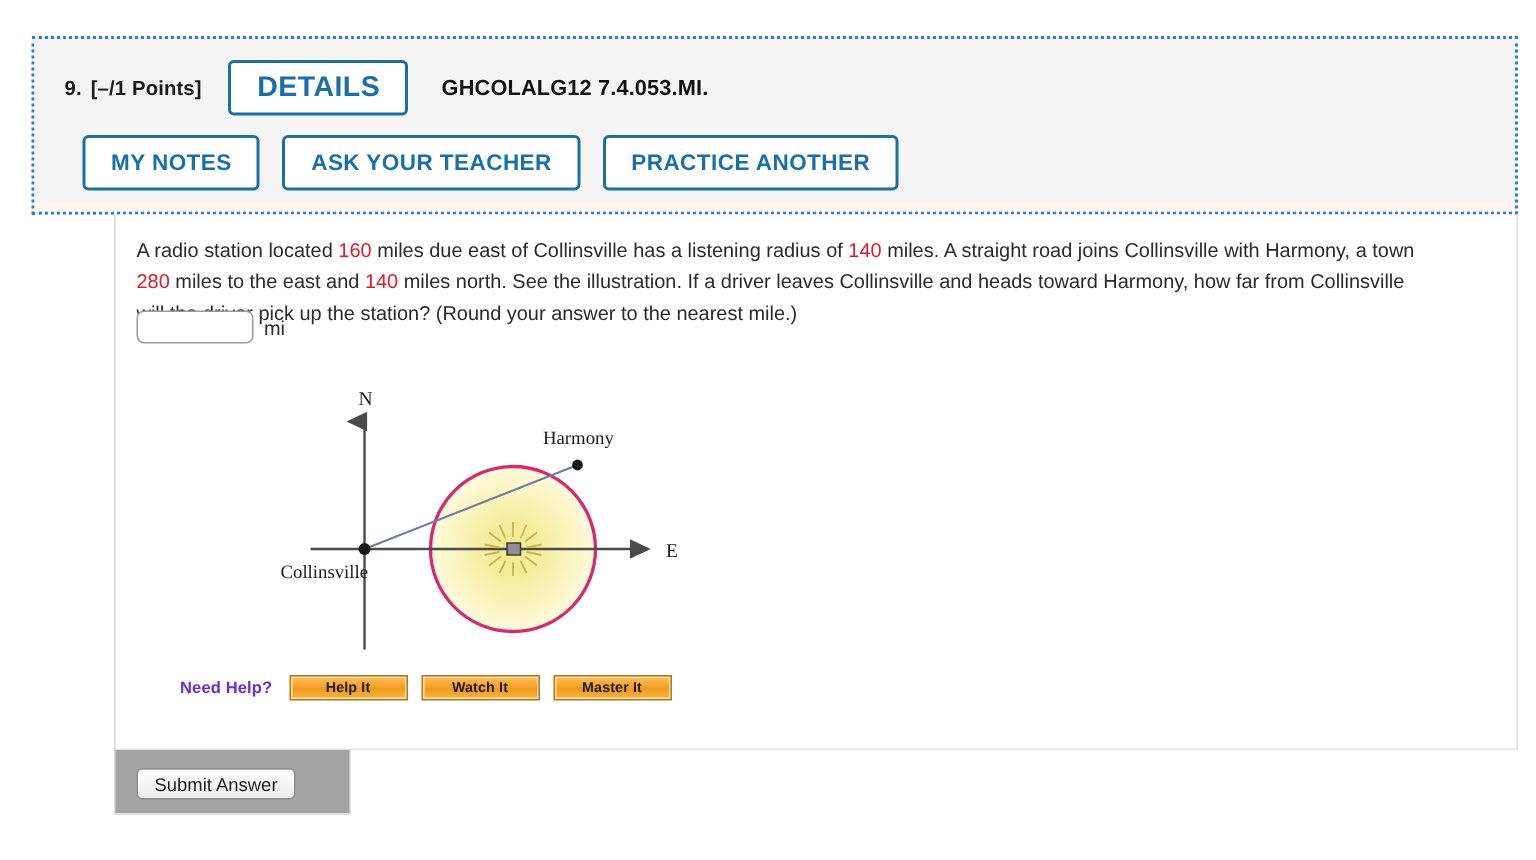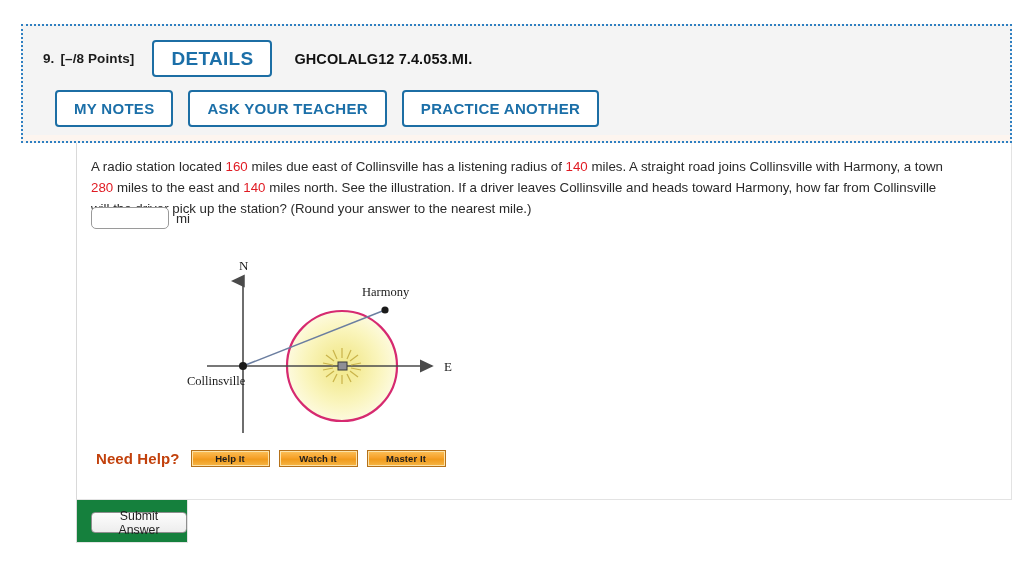--- a/index.html
+++ b/index.html
@@ -173,25 +173,26 @@
   
   .needhelp {
     position: absolute;
     left: 19px;
     top: 307px;
     display: flex;
     align-items: center;
   }
   .needhelp-label {
     font-family: "Liberation Sans", sans-serif;
-    font-size: 15px;
-    font-weight: bold;
-    color: #c2410c;
+    font-size: 11px;
+    font-weight: bold;
+    color: #6d28d9;
     margin-right: 11px;
     letter-spacing: 0.1px;
+    margin-left: 24px;
   }
   .help-btn {
     box-sizing: border-box;
     width: 79px;
     height: 17px;
     margin-right: 9px;
     border: 1px solid #b5711a;
     background: linear-gradient(to bottom, #fbc05a 0%, #f7a22a 45%, #f09a1c 55%, #f6b646 100%);
     box-shadow: inset 0 0 0 1px #fde3a8;
     display: flex;
@@ -203,27 +204,27 @@
     color: #1d1d1d;
     cursor: pointer;
     letter-spacing: 0.1px;
   }
 
   
   .submit-panel {
     position: absolute;
     left: 76px;
     top: 500px;
-    width: 112px;
+    width: 158px;
     height: 43px;
     box-sizing: border-box;
     border-left: 1px solid #d9d9d9;
     border-right: 1px solid #e3e3e3;
     border-bottom: 1px solid #e3e3e3;
-    background: #15803d;
+    background: #a3a3a3;
   }
   .submit-btn {
     position: absolute;
     left: 14px;
     top: 12px;
     box-sizing: border-box;
     height: 21px;
     padding: 0 11px;
     border: 1px solid #8e8e8e;
     border-radius: 4px;
@@ -238,21 +239,21 @@
 </style>
 </head>
 <body>
 
 <div class="qheader">
   <div class="qheader-inner"></div>
   <div class="qheader-strip"></div>
 
   <div class="row1">
     <span class="points-num">9.</span>
-    <span class="points-label">[–/8 Points]</span>
+    <span class="points-label">[–/1 Points]</span>
     <button class="btn-outline details-btn">DETAILS</button>
     <span class="qcode">GHCOLALG12 7.4.053.MI.</span>
   </div>
 
   <div class="row2">
     <button class="btn-outline">MY NOTES</button>
     <button class="btn-outline">ASK YOUR TEACHER</button>
     <button class="btn-outline">PRACTICE ANOTHER</button>
   </div>
 </div>

